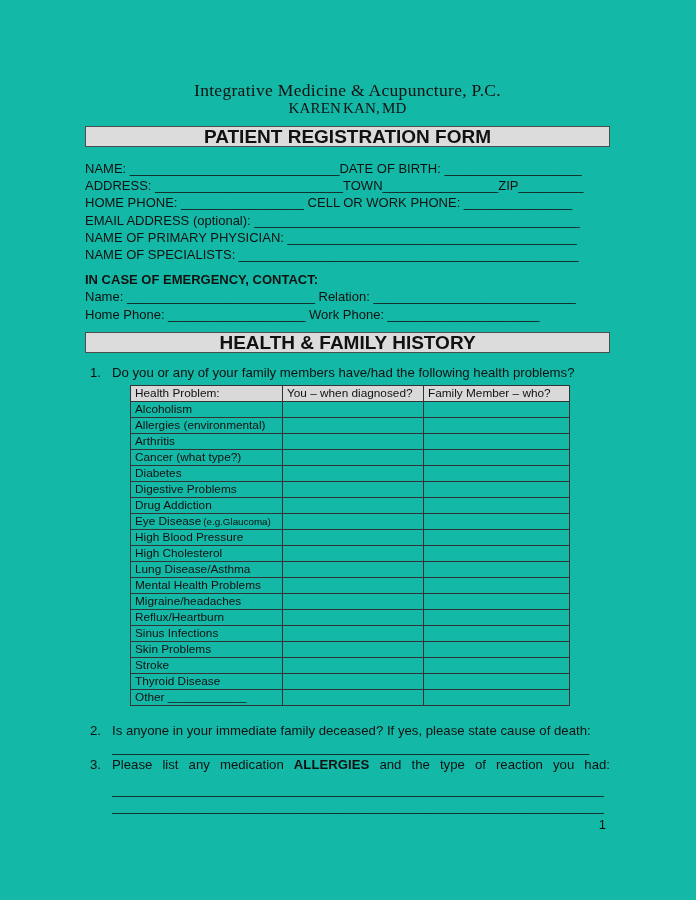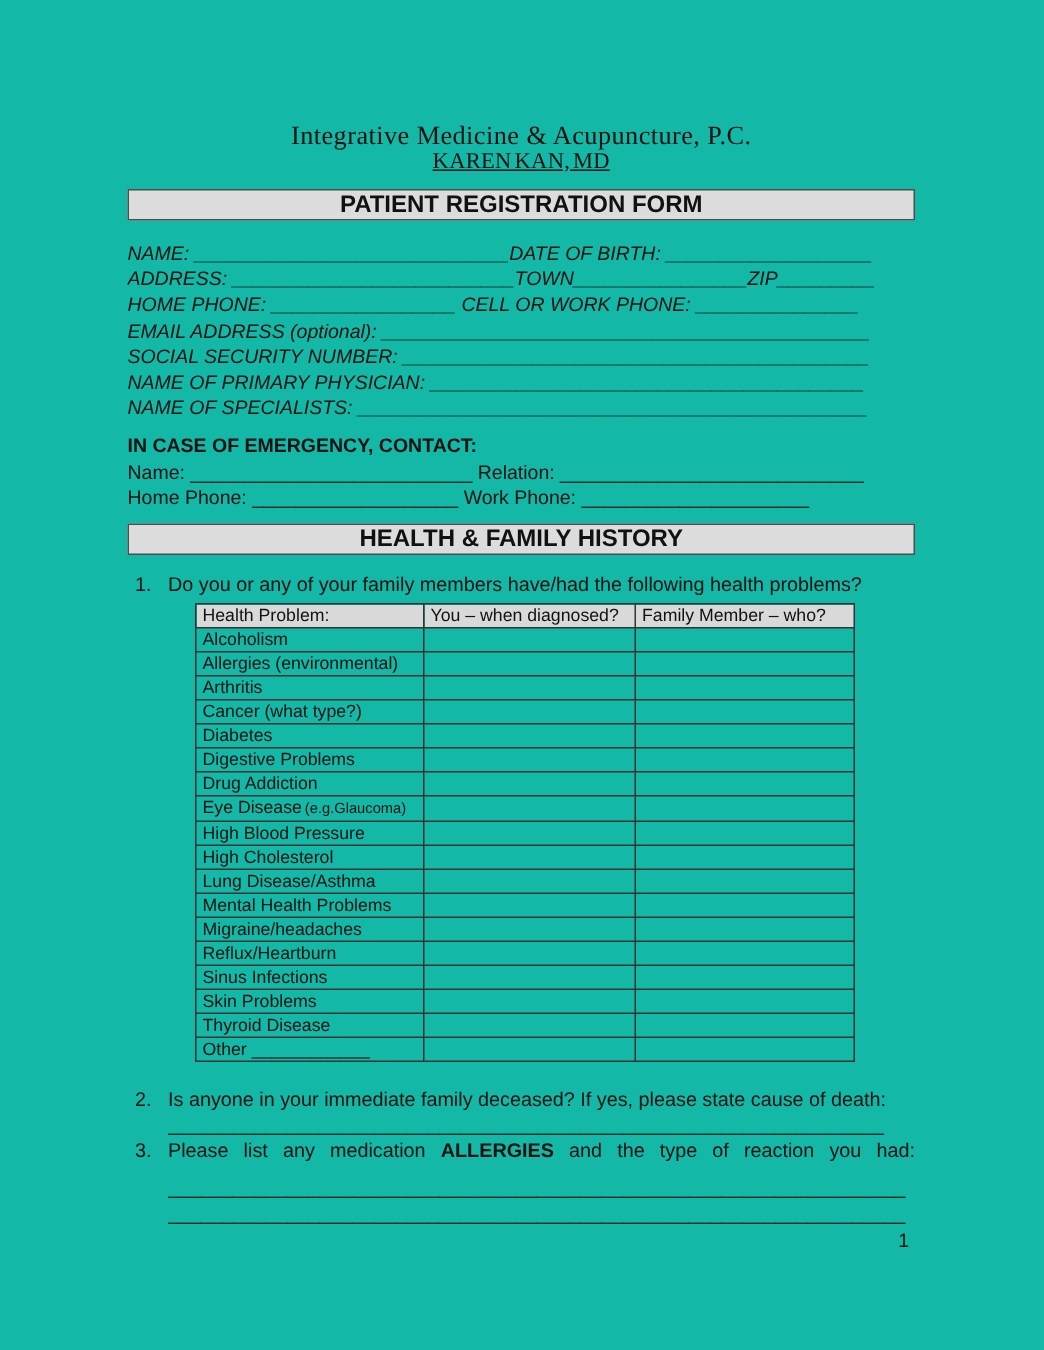--- a/index.html
+++ b/index.html
@@ -22,34 +22,33 @@
     line-height: 20px;
     letter-spacing: 0.3px;
   }
   .subtitle {
     text-align: center;
     font-family: "Liberation Serif", serif;
     font-size: 15px;
     line-height: 17px;
     word-spacing: -2px;
     letter-spacing: 0.2px;
-    text-decoration: underline;
   }
   .banner {
     margin-top: 9px;
     border: 1px solid #4d4d4d;
     background: #dcdcdc;
     text-align: center;
     font-weight: bold;
-    font-size: 16px;
+    font-size: 19px;
     line-height: 19px;
     height: 21px;
   }
   .banner.second { margin-top: 9px; }
-  .fields { margin-top: 13px; font-style: italic; }
+  .fields { margin-top: 13px; }
   .fline {
     font-size: 13px;
     line-height: 17.2px;
     white-space: pre;
     overflow: hidden;
   }
   .emg-heading {
     margin-top: 8px;
     font-weight: bold;
     font-size: 13px;
@@ -113,21 +112,20 @@
   <div class="title">Integrative Medicine &amp; Acupuncture, P.C.</div>
   <div class="subtitle">KAREN KAN, MD</div>
 
   <div class="banner">PATIENT REGISTRATION FORM</div>
 
   <div class="fields">
     <div class="fline">NAME: _____________________________DATE OF BIRTH: ___________________</div>
     <div class="fline">ADDRESS: __________________________TOWN________________ZIP_________</div>
     <div class="fline">HOME PHONE: _________________ CELL OR WORK PHONE: _______________</div>
     <div class="fline">EMAIL ADDRESS (optional): _____________________________________________</div>
-    <div class="fline">SOCIAL SECURITY NUMBER: ___________________________________________</div>
     <div class="fline">NAME OF PRIMARY PHYSICIAN: ________________________________________</div>
     <div class="fline">NAME OF SPECIALISTS: _______________________________________________</div>
   </div>
 
   <div class="emg-heading">IN CASE OF EMERGENCY, CONTACT:</div>
   <div class="fline">Name: __________________________ Relation: ____________________________</div>
   <div class="fline">Home Phone: ___________________ Work Phone: _____________________</div>
 
   <div class="banner second">HEALTH &amp; FAMILY HISTORY</div>
 
@@ -222,20 +220,25 @@
           <td>Sinus Infections</td>
           <td></td>
           <td></td>
         </tr>
     <tr>
           <td>Skin Problems</td>
           <td></td>
           <td></td>
         </tr>
     <tr>
+          <td>Stroke</td>
+          <td></td>
+          <td></td>
+        </tr>
+    <tr>
           <td>Thyroid Disease</td>
           <td></td>
           <td></td>
         </tr>
     <tr>
           <td>Other ____________</td>
           <td></td>
           <td></td>
         </tr>
   </tbody>

